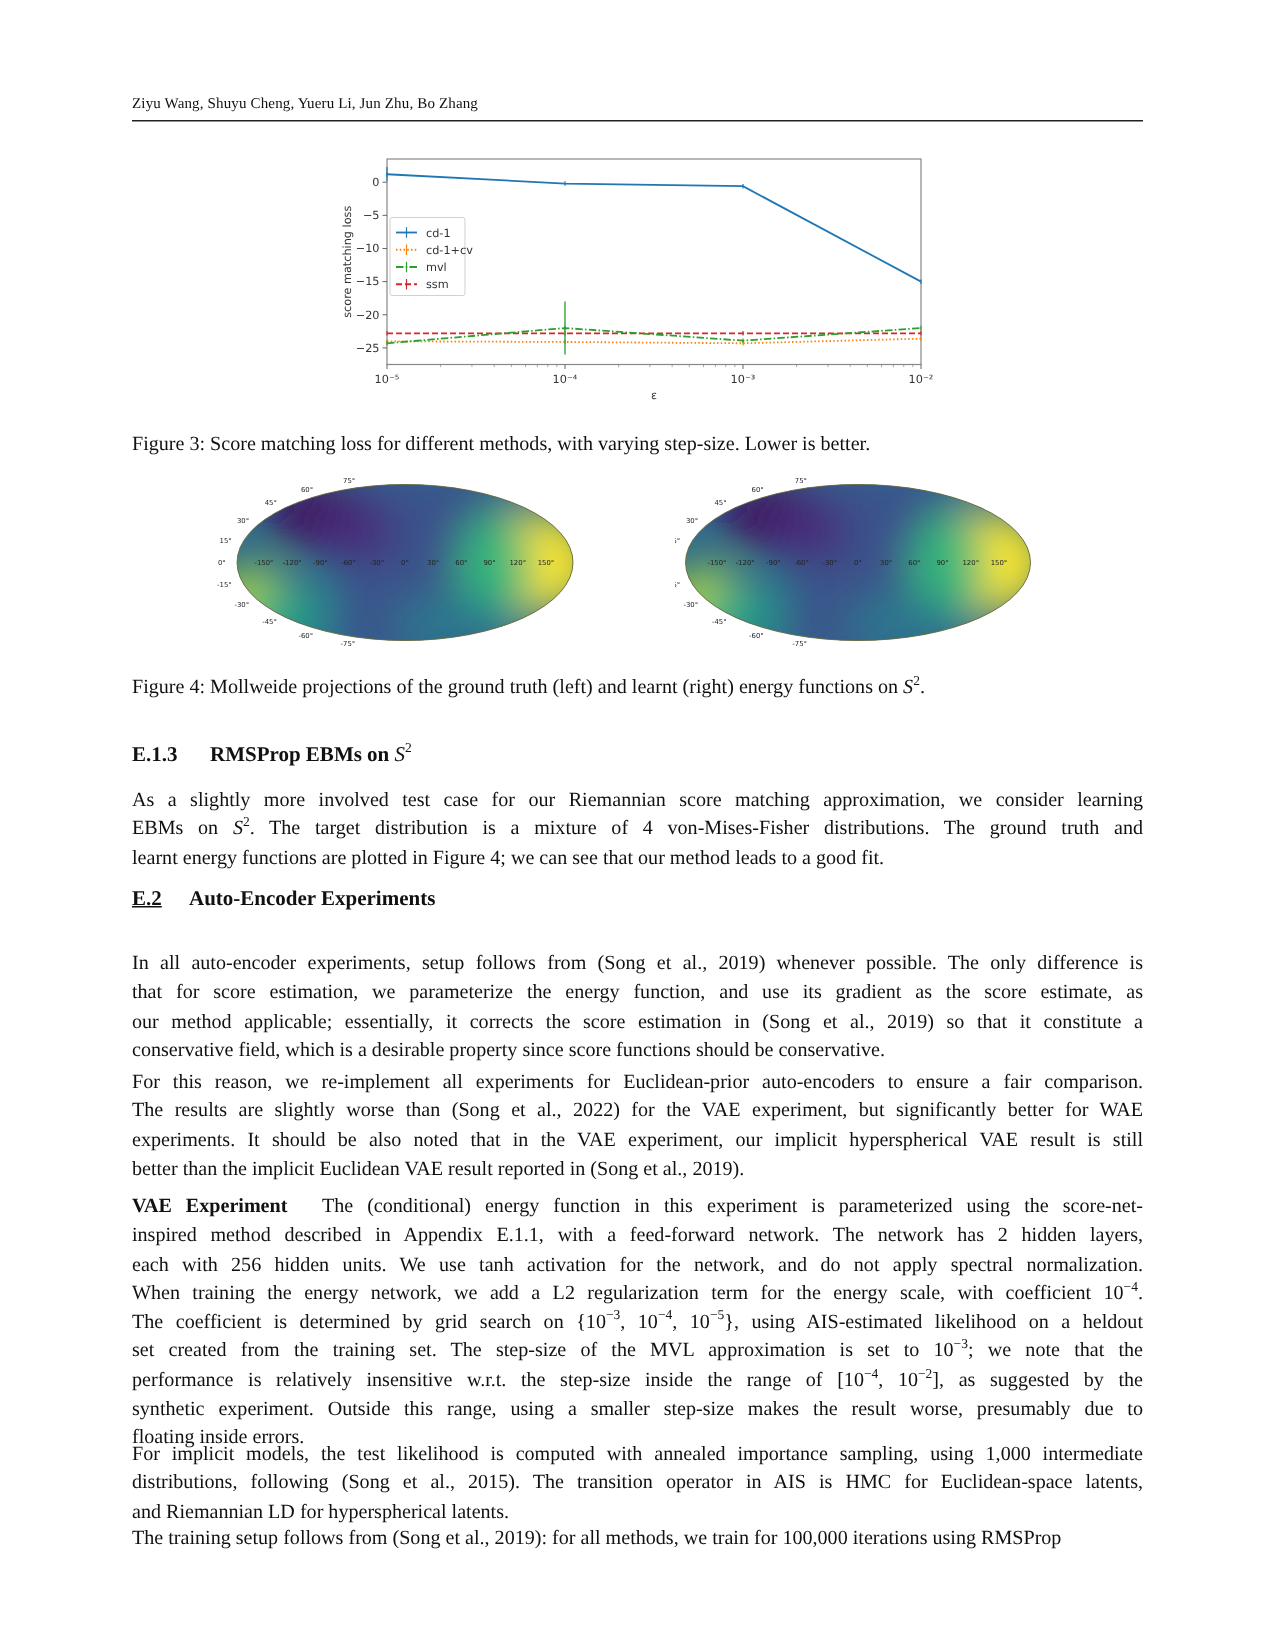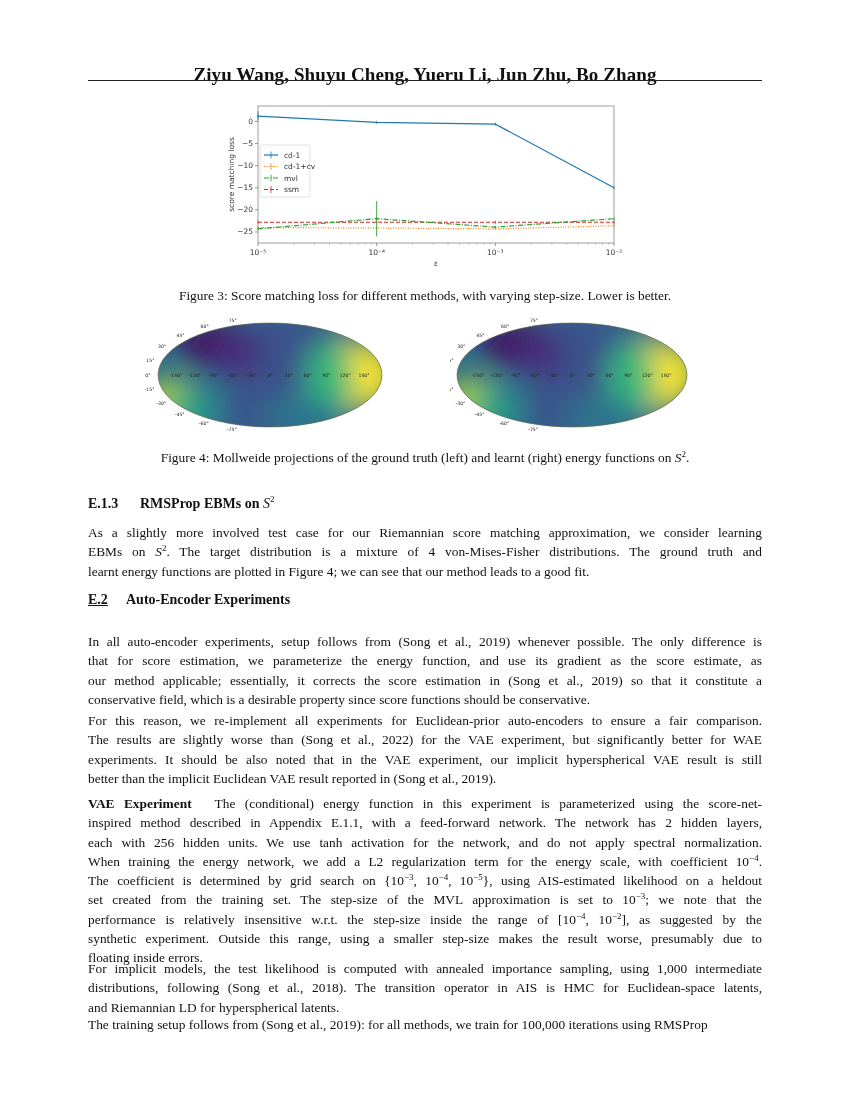--- a/index.html
+++ b/index.html
@@ -1,23 +1,23 @@
 <!DOCTYPE html>
 <html><head>
 <meta charset="utf-8">
 <style>
   html, body { margin: 0; padding: 0; background: #ffffff; }
   body { width: 850px; height: 1100px; position: relative; overflow: hidden;
          font-family: "Liberation Serif", "DejaVu Serif", serif; color: #111; }
   .page { position: absolute; left: 0; top: 0; width: 850px; height: 1100px; }
-  .running-head { position: absolute; left: 88px; top: 64px; width: 674px; text-align: center;
-                  font-weight: bold; font-size: 19px; letter-spacing: 0.1px; }
+  .running-head { position: absolute; left: 88px; top: 64px; width: 674px; 
+                  font-weight: normal; font-size: 10px; letter-spacing: 0.1px; }
   .head-rule { position: absolute; left: 88px; top: 80px; width: 674px; height: 1px; background: #222; }
   .fig3 { position: absolute; left: 200px; top: 96px; width: 440px; height: 180px; }
-  .caption { position: absolute; left: 88px; width: 674px; text-align: center; font-size: 13.4px; }
+  .caption { position: absolute; left: 88px; width: 674px; font-size: 13.4px; }
   .fig4 { position: absolute; top: 315px; width: 260px; height: 125px; }
   .h-sub { position: absolute; left: 88px; font-weight: bold; font-size: 14px; }
   .h-sub .num { display: inline-block; width: 52px; }
   .h-sub .num2 { display: inline-block; width: 38px; text-decoration: underline; }
   .para { position: absolute; left: 88px; width: 674px; font-size: 13.4px; line-height: 19.3px;
           text-align: justify; }
   .para .line { display: block; white-space: nowrap; text-align-last: justify; text-align: justify; }
   .para .line.last { text-align-last: left; }
   .runin { font-weight: bold; margin-right: 23px; }
   sup { font-size: 9px; line-height: 0; }
@@ -250,21 +250,21 @@
     <span class="line"><span>When training the energy network, we add a L2 regularization term for the energy scale, with coefficient 10</span><sup>−4</sup><span>.</span></span>
     <span class="line"><span>The coefficient is determined by grid search on {10</span><sup>−3</sup><span>, 10</span><sup>−4</sup><span>, 10</span><sup>−5</sup><span>}, using AIS-estimated likelihood on a heldout</span></span>
     <span class="line"><span>set created from the training set. The step-size of the MVL approximation is set to 10</span><sup>−3</sup><span>; we note that the</span></span>
     <span class="line"><span>performance is relatively insensitive w.r.t. the step-size inside the range of [10</span><sup>−4</sup><span>, 10</span><sup>−2</sup><span>], as suggested by the</span></span>
     <span class="line">synthetic experiment. Outside this range, using a smaller step-size makes the result worse, presumably due to</span>
     <span class="line last">floating inside errors.</span>
   </div>
 
   <div class="para" style="top:959px;">
     <span class="line">For implicit models, the test likelihood is computed with annealed importance sampling, using 1,000 intermediate</span>
-    <span class="line">distributions, following (Song et al., 2018). The transition operator in AIS is HMC for Euclidean-space latents,</span>
+    <span class="line">distributions, following (Song et al., 2015). The transition operator in AIS is HMC for Euclidean-space latents,</span>
     <span class="line last">and Riemannian LD for hyperspherical latents.</span>
   </div>
 
   <div class="para" style="top:1015px;">
     <span class="line last">The training setup follows from (Song et al., 2019): for all methods, we train for 100,000 iterations using RMSProp</span>
   </div>
 
 </div>
 
 </body></html>

